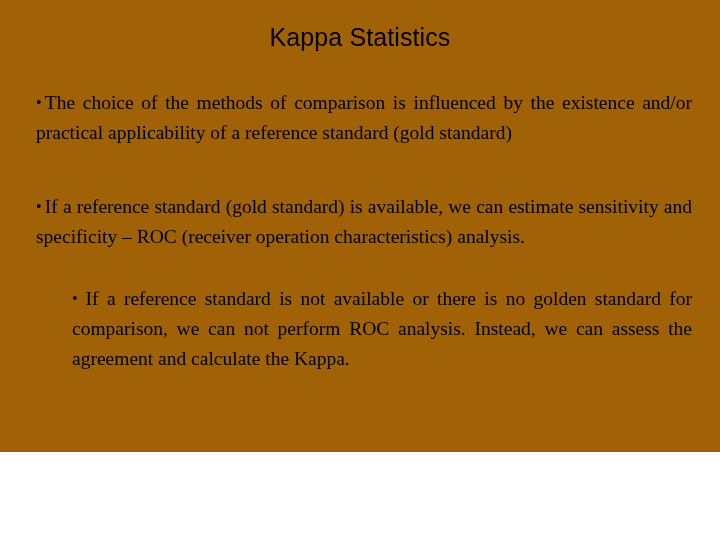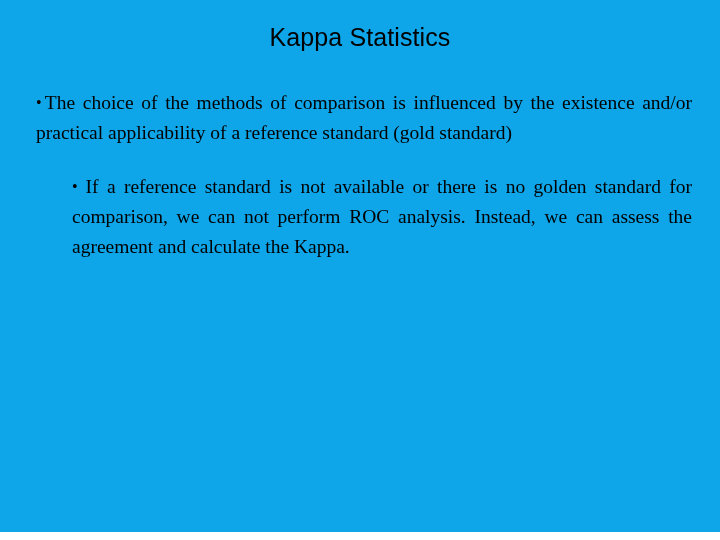--- a/index.html
+++ b/index.html
@@ -12,22 +12,22 @@
     background: #ffffff;
     font-family: "Liberation Serif", "DejaVu Serif", serif;
     color: #000000;
     overflow: hidden;
     position: relative;
   }
 
   .slide {
     position: relative;
     width: 720px;
-    height: 532px;
-    background: #0ea5e9;
+    height: 452px;
+    background: #a16207;
   }
 
   .slide-title {
     position: absolute;
     left: 0;
     top: 22px;
     width: 720px;
     text-align: center;
     font-family: "Liberation Sans", "DejaVu Sans", sans-serif;
     font-size: 25px;
@@ -49,21 +49,21 @@
     font-family: "Liberation Serif", "DejaVu Serif", serif;
     font-size: 19.5px;
     line-height: 30px;
     color: #000000;
     text-align: justify;
     text-justify: inter-word;
     margin: 0;
     hyphens: none;
   }
 
-  .bullet-para.p1 { margin-bottom: 24px; }
+  .bullet-para.p1 { margin-bottom: 44px; }
   .bullet-para.p2 { margin-bottom: 32px; }
   .bullet-para.p3 { margin-bottom: 0; margin-left: 36px; }
 
   .bullet-mark {
     font-size: 16px;
     line-height: 30px;
     vertical-align: 1px;
   }
 
   .gap-thin::after  { content: "\2009"; }
@@ -77,17 +77,18 @@
 <body>
 
 <div class="slide">
 
   <div class="slide-title">Kappa Statistics</div>
 
   <div class="body-block">
 
     <p class="bullet-para p1"><span class="bullet-mark gap-thin">•</span><span class="para-text">The choice of the methods of comparison is influenced by the existence and/or practical applicability of a reference standard (gold standard)</span></p>
 
+    <p class="bullet-para p2"><span class="bullet-mark gap-thin">•</span><span class="para-text">If a reference standard (gold standard) is available, we can estimate sensitivity and specificity – ROC (receiver operation characteristics) analysis.</span></p>
 
     <p class="bullet-para p3"><span class="bullet-mark gap-wide">•</span><span class="para-text">If a reference standard is not available or there is no golden standard for comparison, we can not perform ROC analysis. Instead, we can assess the agreement and calculate the Kappa.</span></p>
 
   </div>
 </div>
 
 </body></html>

